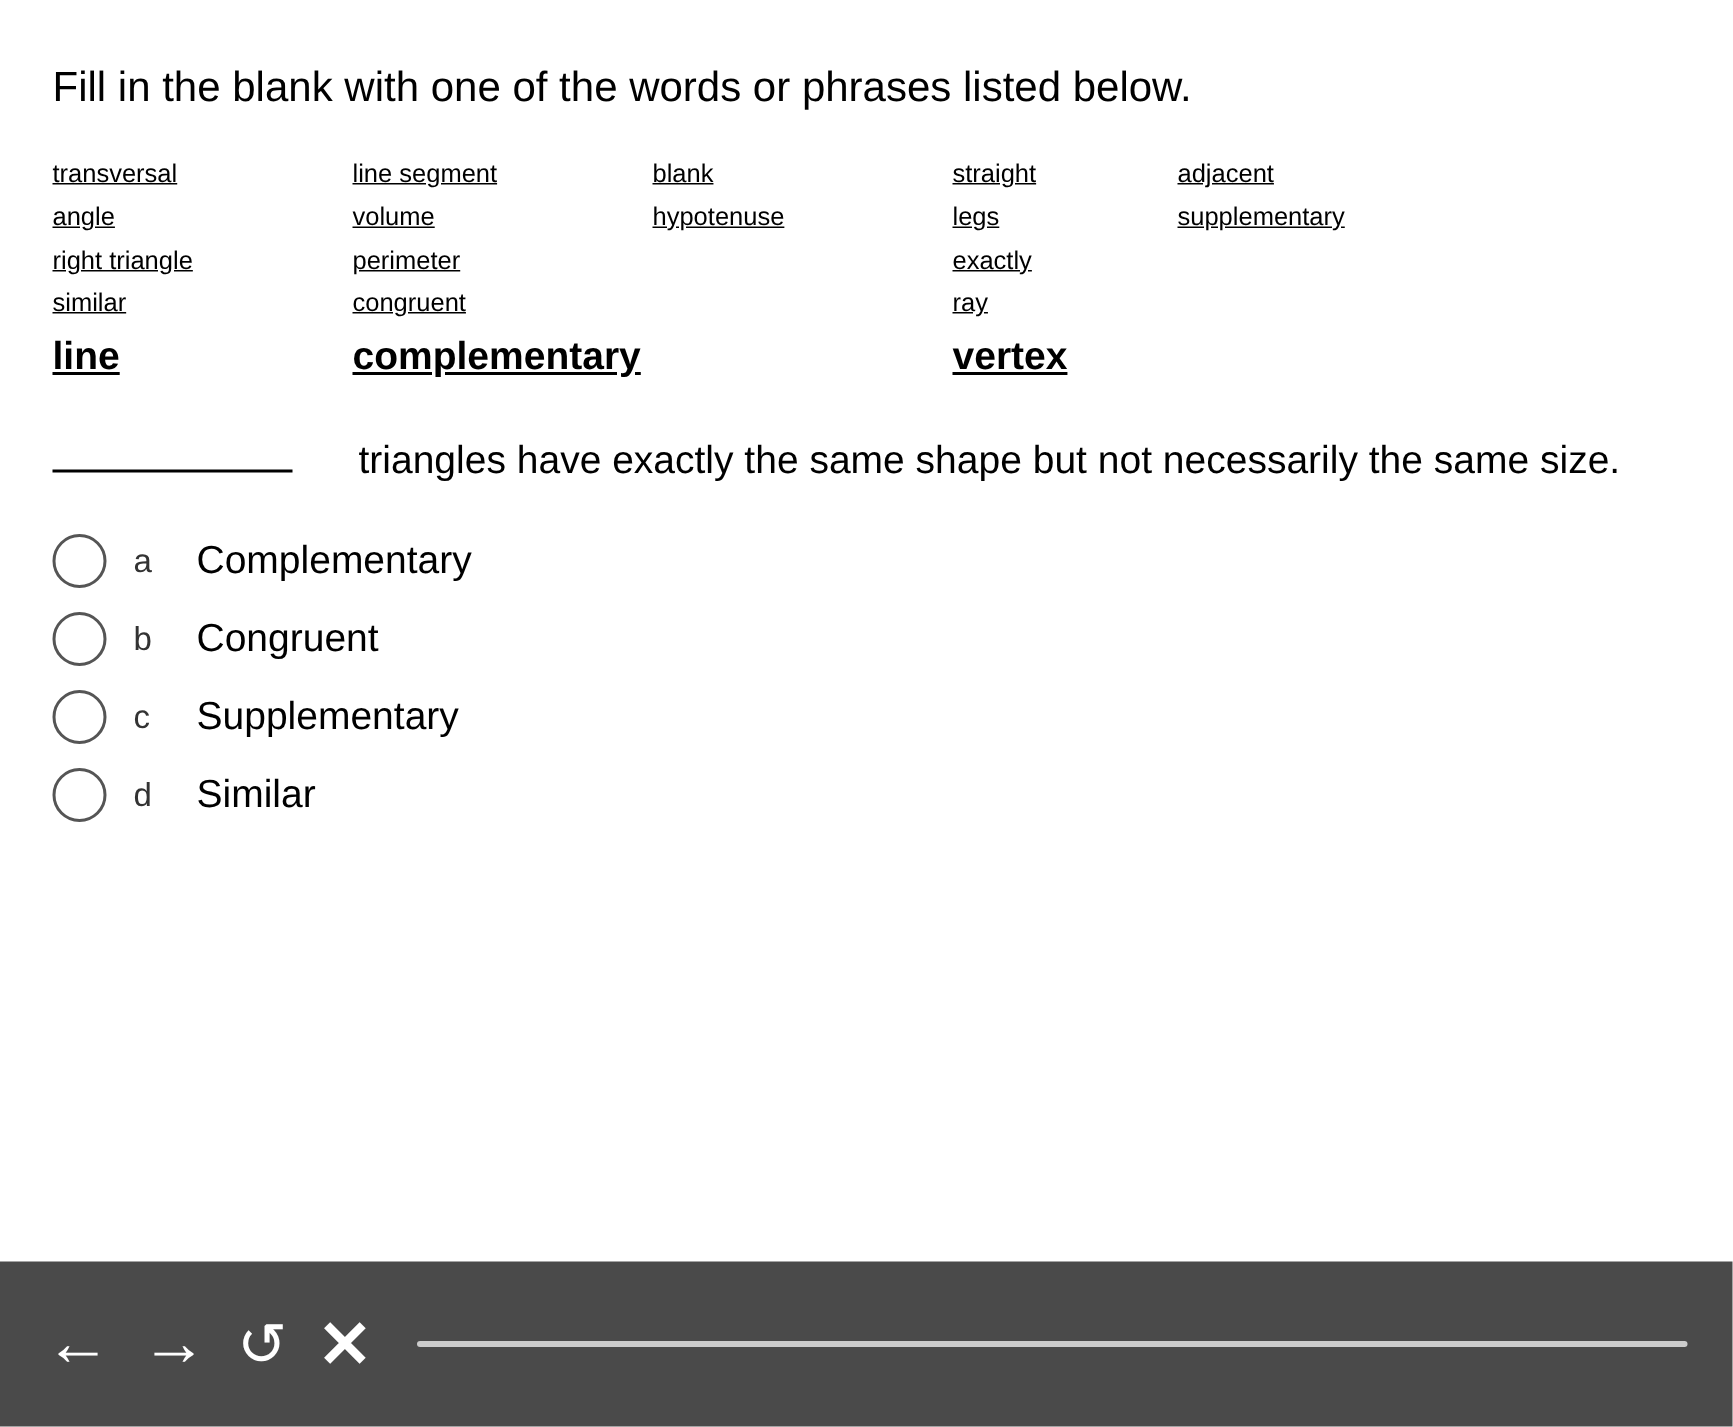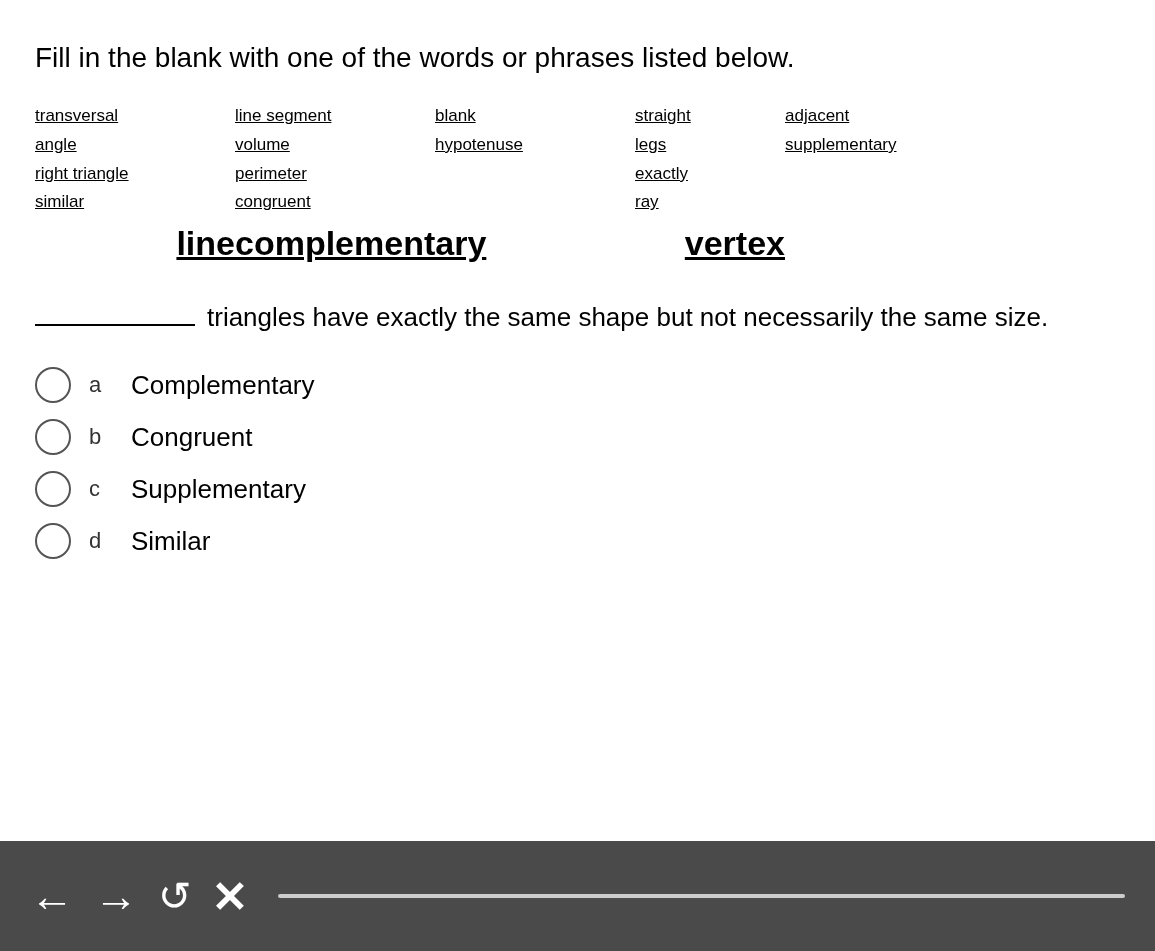--- a/index.html
+++ b/index.html
@@ -34,33 +34,33 @@
     .word-bank-col {
       display: flex;
       flex-direction: column;
       gap: 4px;
     }
     .word-bank-col span {
       line-height: 1.45;
     }
     .word-extra-bold {
       font-weight: bold;
-      font-size: 34px;
-      text-align: right;
+      font-size: 26px;
     }
     .question-section {
       margin-top: 30px;
       margin-bottom: 30px;
       font-size: 26px;
       line-height: 1.5;
     }
     .question-line {
       display: flex;
       align-items: baseline;
       flex-wrap: wrap;
+      gap: 32px;
     }
     .blank-line {
       display: inline-block;
       width: 160px;
       border-bottom: 2.5px solid #000;
       margin-right: 12px;
       vertical-align: bottom;
     }
     .options-section {
       margin-top: 10px;

